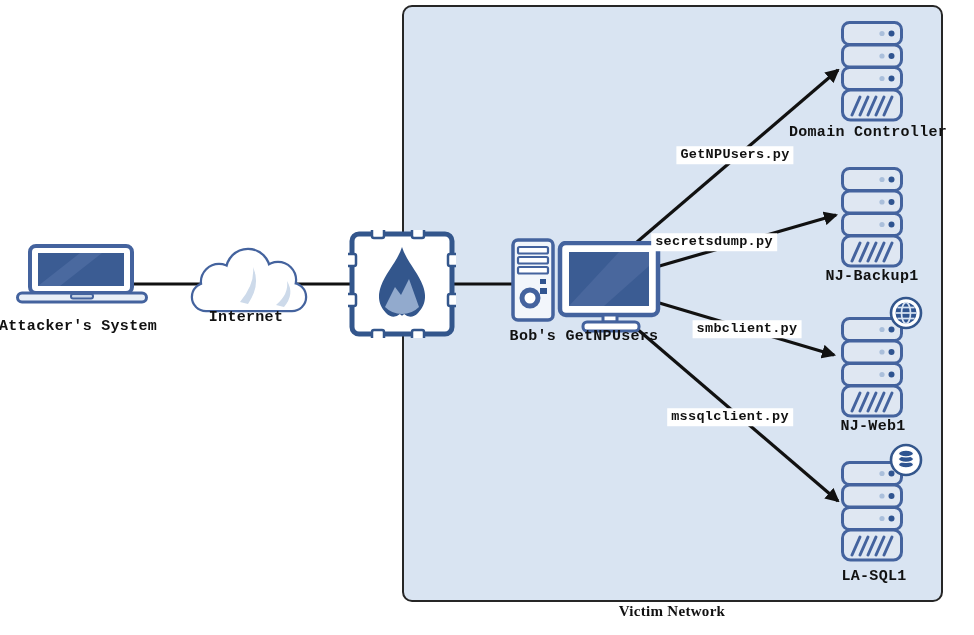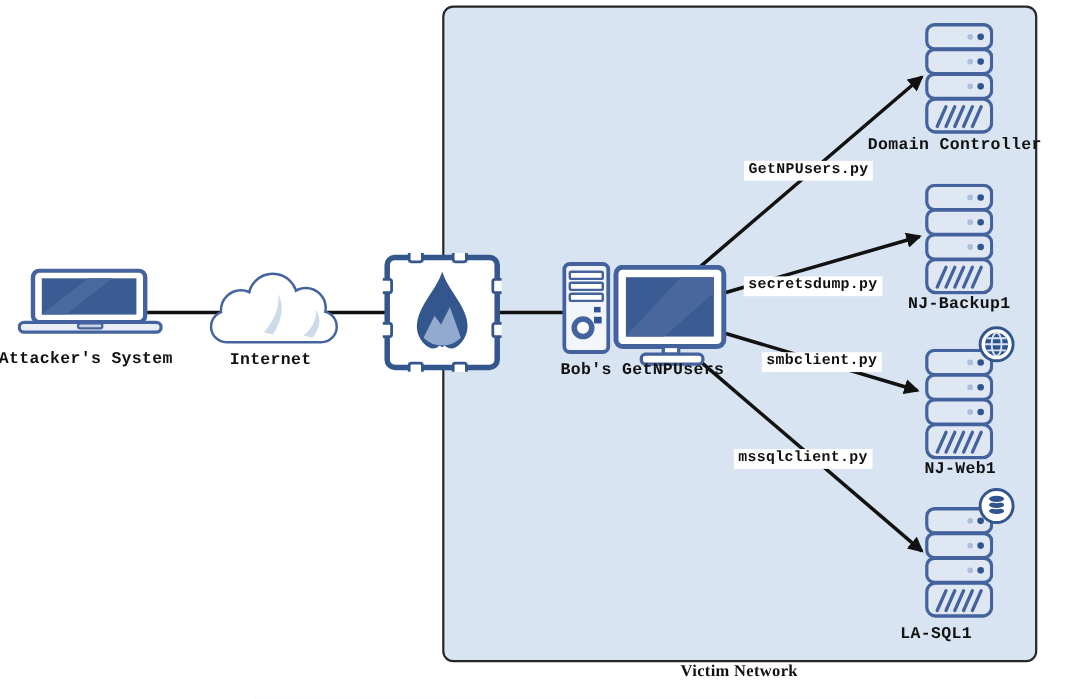--- a/index.html
+++ b/index.html
@@ -71,21 +71,21 @@
       <g fill="#fff" stroke="none">
         <circle cx="37" cy="36" r="17"></circle>
         <circle cx="66" cy="25" r="21"></circle>
         <circle cx="96" cy="34" r="17"></circle>
         <rect x="11" y="38" width="112" height="26" rx="13"></rect>
       </g>
       <path d="M58 56 q15 -18 13 -35 q8 18 -5 37 z" fill="#cddaea"></path>
       <path d="M94 59 q13 -11 11 -24 q8 13 -3 26 z" fill="#cddaea"></path>
     </svg>
   </div>
-  <div class="lbl" style="left:246px;top:328px;">Internet</div>
+  <div class="lbl" style="left:246px;top:318px;">Internet</div>
 
   <div class="node" style="left:348px;top:230px;">
     <svg width="108" height="108" viewBox="0 0 108 108">
       <rect x="4" y="4" width="100" height="100" rx="7" fill="#fff" stroke="#33568c" stroke-width="5"></rect>
       <g fill="#fff" stroke="#33568c" stroke-width="2.5">
         <rect x="24" y="-2" width="12" height="10" rx="2"></rect>
         <rect x="64" y="-2" width="12" height="10" rx="2"></rect>
         <rect x="24" y="100" width="12" height="10" rx="2"></rect>
         <rect x="64" y="100" width="12" height="10" rx="2"></rect>
         <rect x="-2" y="24" width="10" height="12" rx="2"></rect>
@@ -242,22 +242,22 @@
     </svg>
   </div>
   <div class="badge" style="left:889px;top:443px;">
     <svg width="34" height="34" viewBox="0 0 34 34">
       <circle cx="17" cy="17" r="15" fill="#fff" stroke="#33568c" stroke-width="2.6"></circle>
       <ellipse cx="17" cy="21.5" rx="7.5" ry="3.4" fill="#2f5490" stroke="#fff" stroke-width="1.2"></ellipse>
       <ellipse cx="17" cy="16" rx="7.5" ry="3.4" fill="#2f5490" stroke="#fff" stroke-width="1.2"></ellipse>
       <ellipse cx="17" cy="10.5" rx="7.5" ry="3.4" fill="#2f5490" stroke="#fff" stroke-width="1.2"></ellipse>
     </svg>
   </div>
-  <div class="lbl" style="left:851px;top:577px;text-align:right;">LA-SQL1</div>
+  <div class="lbl" style="left:874px;top:577px;text-align:right;">LA-SQL1</div>
 
   <div class="tool-lbl" style="left:735px;top:155px;">GetNPUsers.py</div>
-  <div class="tool-lbl" style="left:739px;top:242px;margin-top:18px;">secretsdump.py</div>
+  <div class="tool-lbl" style="left:714px;top:242px;">secretsdump.py</div>
   <div class="tool-lbl" style="left:747px;top:329px;">smbclient.py</div>
   <div class="tool-lbl" style="left:730px;top:417px;">mssqlclient.py</div>
 
   <div class="lbl" style="left:672px;top:611px;font-family:Liberation Serif, serif;">Victim Network</div>
 
 </div>
 
 </body></html>

